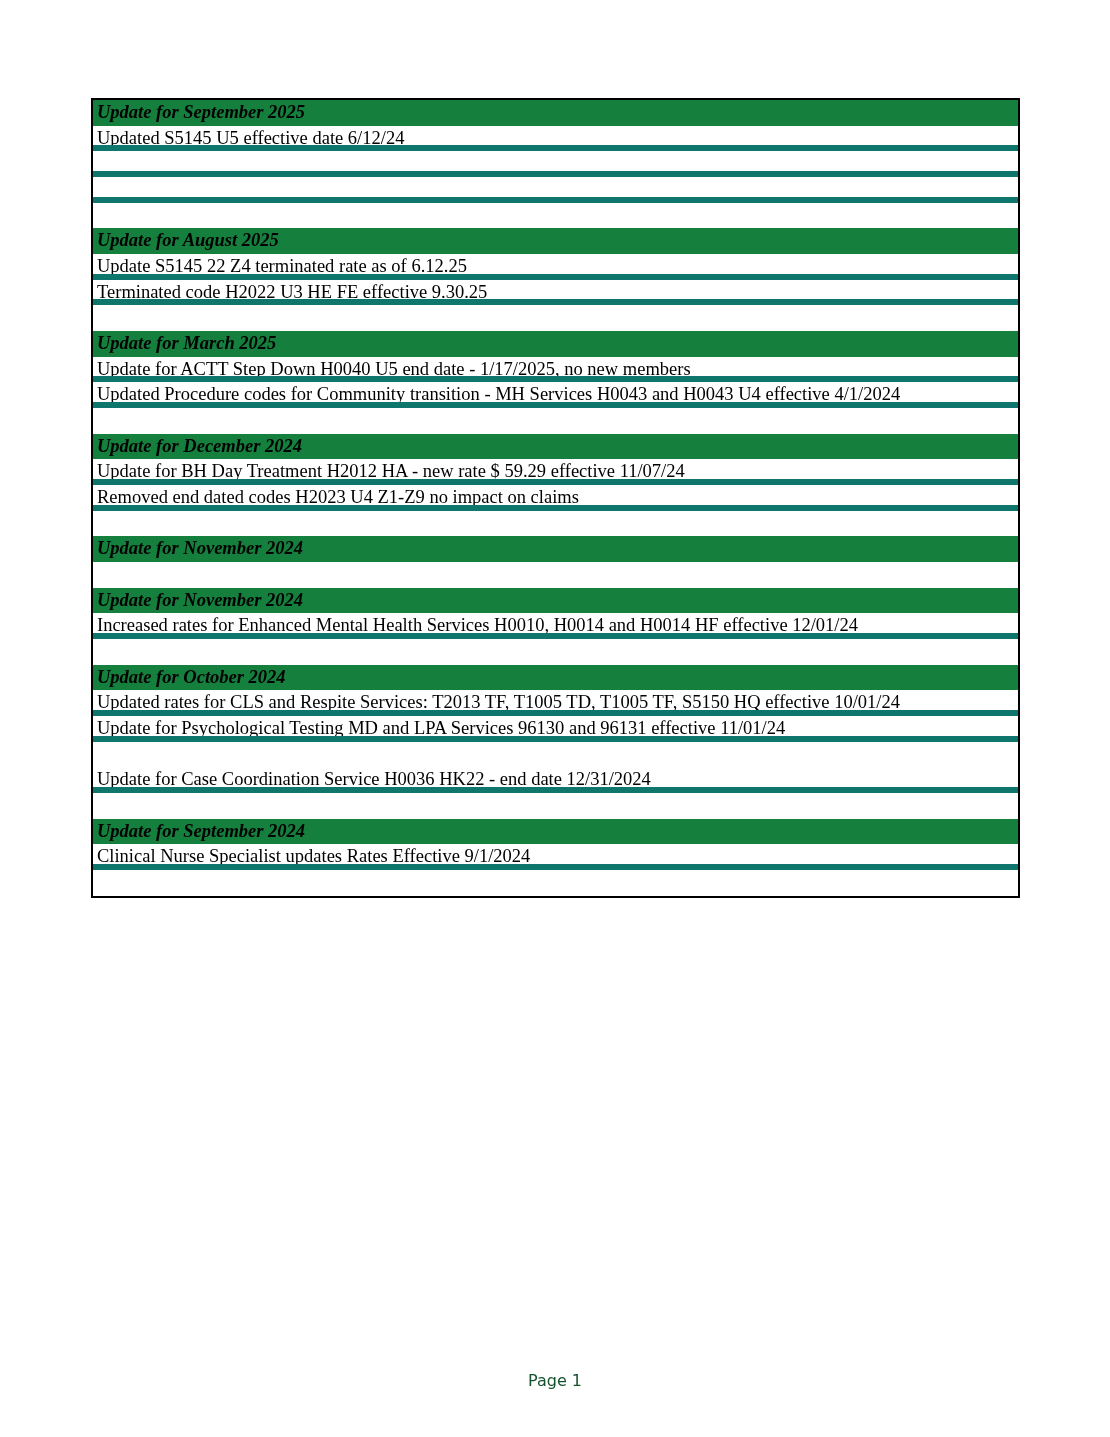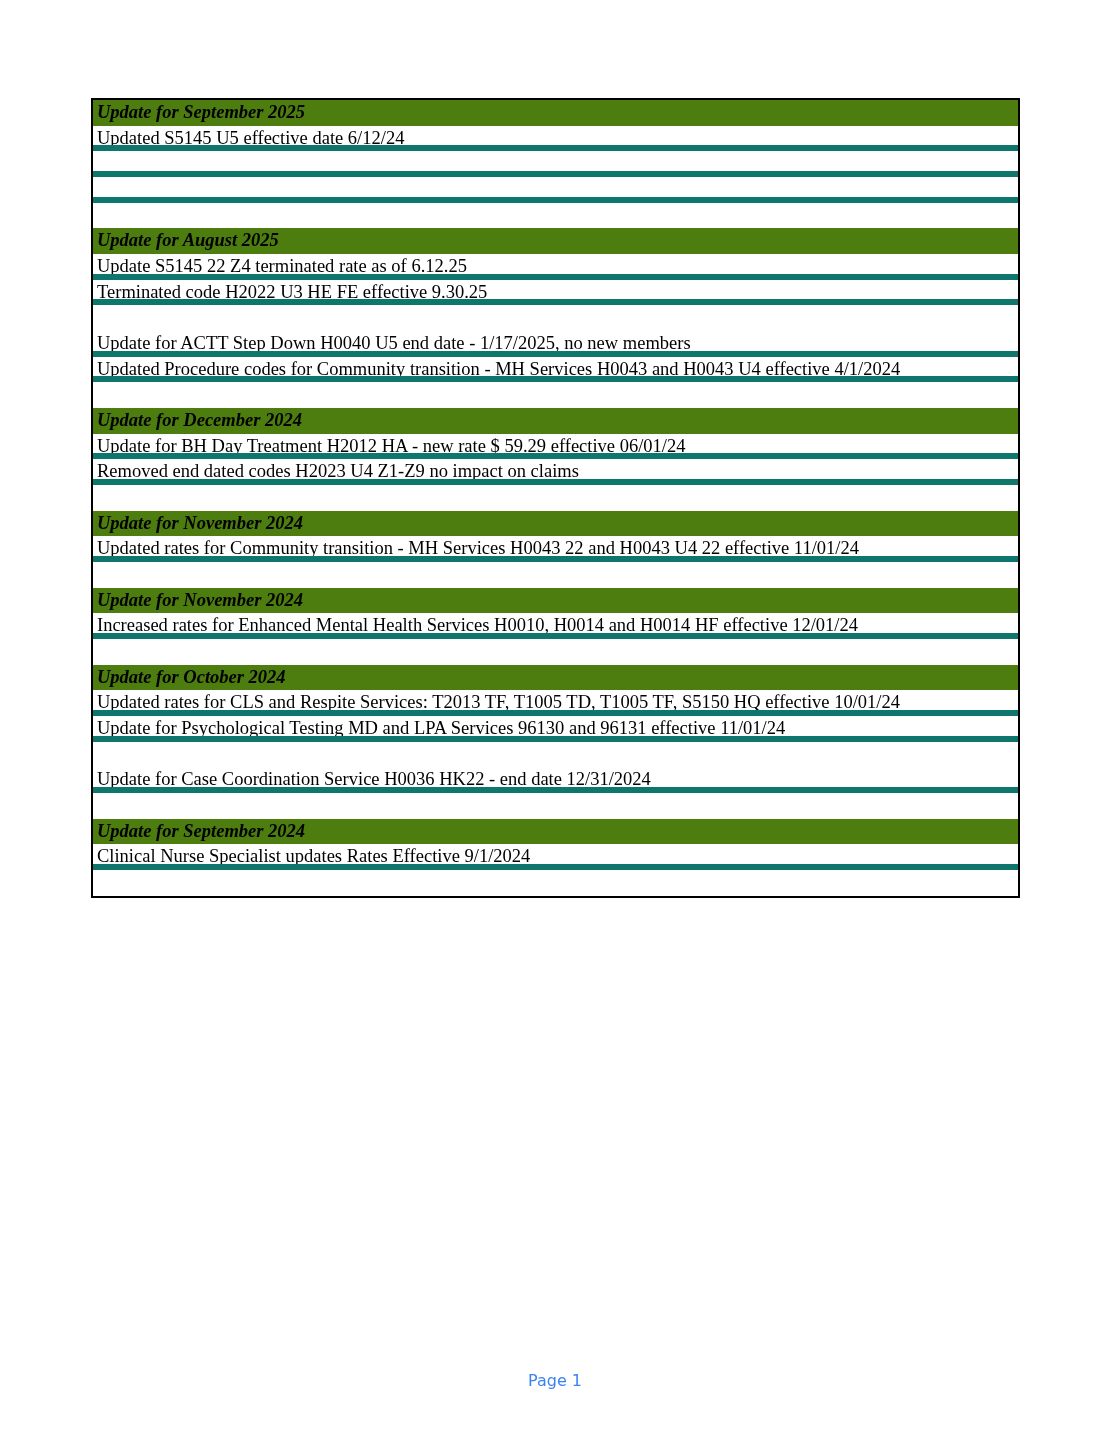--- a/index.html
+++ b/index.html
@@ -9,49 +9,49 @@
     border: 2px solid #000; box-sizing: border-box;
   }
   .row {
     height: 25.68px; box-sizing: border-box;
     border-bottom: 6px solid #0f766e;
     font-family: "Liberation Serif", serif; font-size: 18.5px;
     line-height: 25px; padding-left: 4px; white-space: nowrap; overflow: hidden;
     color: #000;
   }
   .row:last-child { border-bottom: none; }
-  .row.header { background: #4d7c0f; font-weight: bold; font-style: italic; border-bottom: none; }
+  .row.header { background: #15803d; font-weight: bold; font-style: italic; border-bottom: none; }
   .row.spacer { border-bottom: none; }
   .footer {
     position: absolute; left: 0; width: 1110px; top: 1371px; text-align: center;
-    font-family: "DejaVu Sans", sans-serif; font-size: 16px; color: #3b82f6;
+    font-family: "DejaVu Sans", sans-serif; font-size: 16px; color: #14532d;
   }
 </style>
 </head>
 <body>
 
 <div class="sheet" id="sheet">
     <div class="row header">Update for September 2025</div>
     <div class="row">Updated S5145 U5 effective date 6/12/24</div>
     <div class="row"></div>
     <div class="row"></div>
     <div class="row spacer"></div>
     <div class="row header">Update for August 2025</div>
     <div class="row">Update S5145 22 Z4 terminated rate as of 6.12.25</div>
     <div class="row">Terminated code H2022 U3 HE FE effective 9.30.25</div>
     <div class="row spacer"></div>
+    <div class="row header">Update for March 2025</div>
     <div class="row">Update for ACTT Step Down H0040 U5 end date -  1/17/2025, no new members</div>
     <div class="row">Updated Procedure codes for Community transition - MH Services H0043 and H0043 U4 effective 4/1/2024</div>
     <div class="row spacer"></div>
     <div class="row header">Update for December 2024</div>
-    <div class="row">Update for BH Day Treatment H2012 HA - new rate $ 59.29 effective 06/01/24</div>
+    <div class="row">Update for BH Day Treatment H2012 HA - new rate $ 59.29 effective 11/07/24</div>
     <div class="row">Removed end dated codes H2023 U4 Z1-Z9 no impact on claims</div>
     <div class="row spacer"></div>
     <div class="row header">Update for November 2024</div>
-    <div class="row">Updated rates for Community transition - MH Services H0043 22 and H0043 U4 22 effective 11/01/24</div>
     <div class="row spacer"></div>
     <div class="row header">Update for November 2024</div>
     <div class="row">Increased rates for Enhanced Mental Health Services H0010, H0014 and H0014 HF effective 12/01/24</div>
     <div class="row spacer"></div>
     <div class="row header">Update for October 2024</div>
     <div class="row">Updated rates for CLS and Respite Services: T2013 TF, T1005 TD, T1005 TF, S5150 HQ effective 10/01/24</div>
     <div class="row">Update for Psychological Testing MD and LPA Services 96130 and 96131 effective 11/01/24</div>
     <div class="row spacer"></div>
     <div class="row">Update for Case Coordination Service H0036 HK22 - end date 12/31/2024</div>
     <div class="row spacer"></div>

